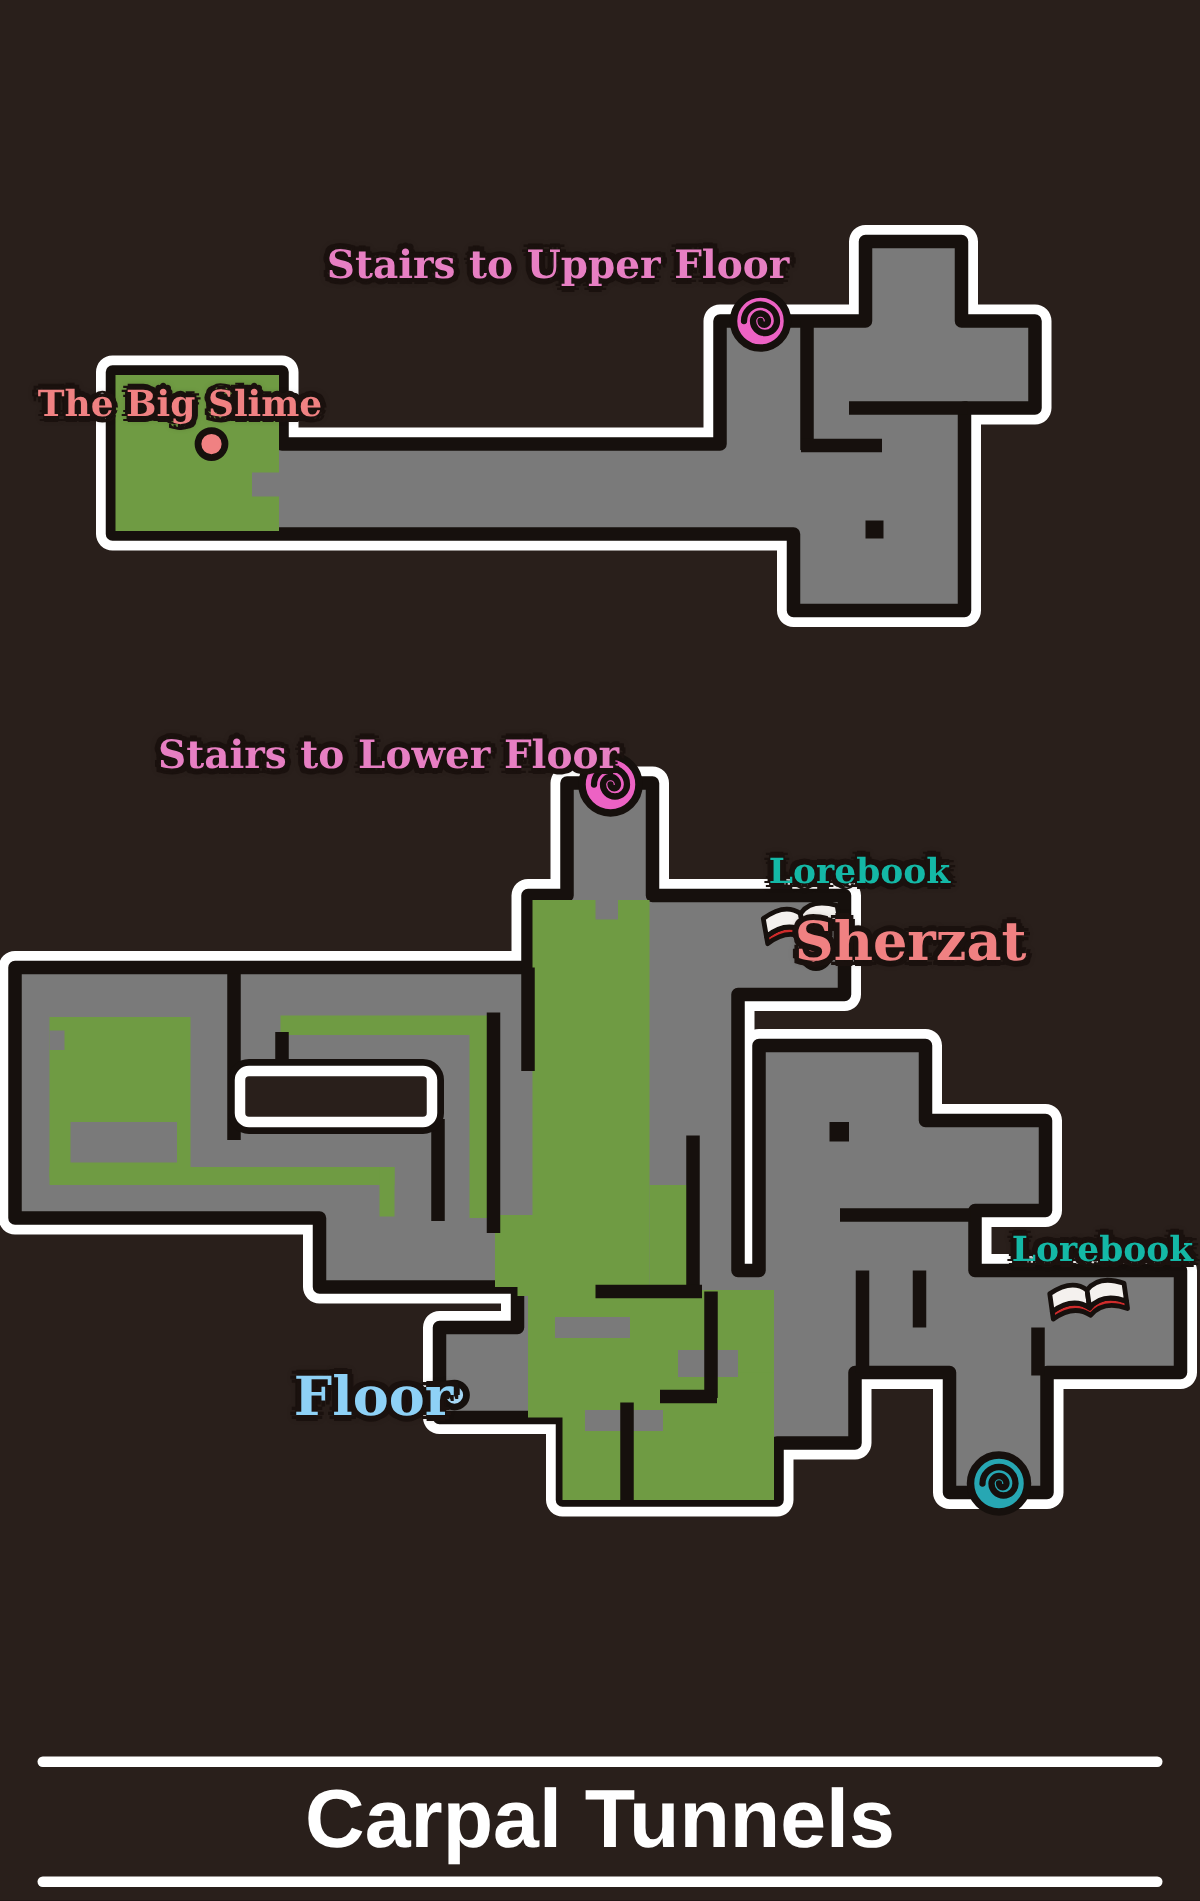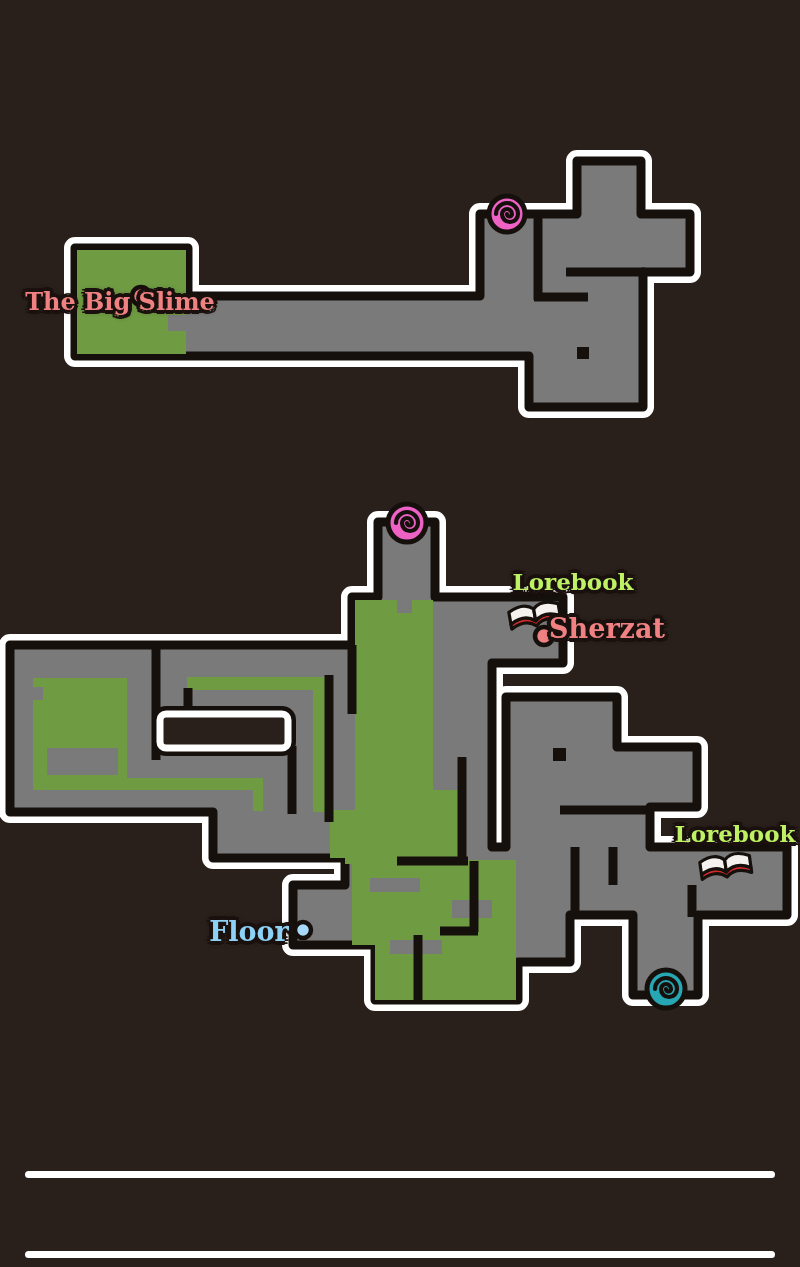--- a/index.html
+++ b/index.html
@@ -19,27 +19,27 @@
     letter-spacing:0px;
     text-shadow:
       -3px -3px 0 #1a110e, 3px -3px 0 #1a110e,
       -3px  3px 0 #1a110e, 3px  3px 0 #1a110e,
       -4px  0   0 #1a110e, 4px  0   0 #1a110e,
        0   -4px 0 #1a110e, 0    4px 0 #1a110e,
        0 0 6px #1a110e;
   }
   .pink{color:#e77fc3;}
   .salmon{color:#f08182;}
-  .white-label{color:#bef264;text-align:center;}
+  .white-label{color:#14b8a6;text-align:center;}
   .blue{color:#8ed1f6;}
   .green-label{color:#5fc24e;}
   .size26{font-size:26px;}
   .size24{font-size:24px;}
   .size23{font-size:23px;}
-  .size27{font-size:27px;}
+  .size27{font-size:36px;}
   .rule{
     position:absolute;left:25px;width:750px;height:7px;
     background:#ffffff;border-radius:4px;
   }
   .rule-top{top:1171px;}
   .rule-bottom{top:1251px;}
   .map-title{
     position:absolute;left:400px;top:1212px;
     transform:translate(-50%,-50%);
     font-family:"Liberation Sans",sans-serif;
@@ -157,22 +157,25 @@
       </g>
       <g transform="translate(544,636)">
         <circle r="9" fill="#f08182" stroke="#16100d" stroke-width="4.5"></circle>
       </g>
       <g transform="translate(303,930)">
         <circle r="8" fill="#a7daf8" stroke="#16100d" stroke-width="4.5"></circle>
       </g>
     </g>
   </svg>
 
-  <div class="map-label salmon size24" style="left:120px;top:269px;margin-top:32px;">The Big Slime</div>
+  <div class="map-label pink size26" style="left:372px;top:177px;">Stairs to Upper Floor</div>
+  <div class="map-label salmon size24" style="left:120px;top:269px;">The Big Slime</div>
+  <div class="map-label pink size26" style="left:259px;top:504px;">Stairs to Lower Floor</div>
   <div class="map-label white-label size23" style="left:573px;top:581px;">Lorebook</div>
   <div class="map-label salmon size27" style="left:607px;top:628px;">Sherzat</div>
   <div class="map-label blue size27" style="left:249px;top:931px;">Floor</div>
   <div class="map-label white-label size23" style="left:735px;top:833px;">Lorebook</div>
 
   <div class="rule rule-top"></div>
+  <div class="map-title">Carpal Tunnels</div>
   <div class="rule rule-bottom"></div>
 
 </div>
 
 </body></html>

